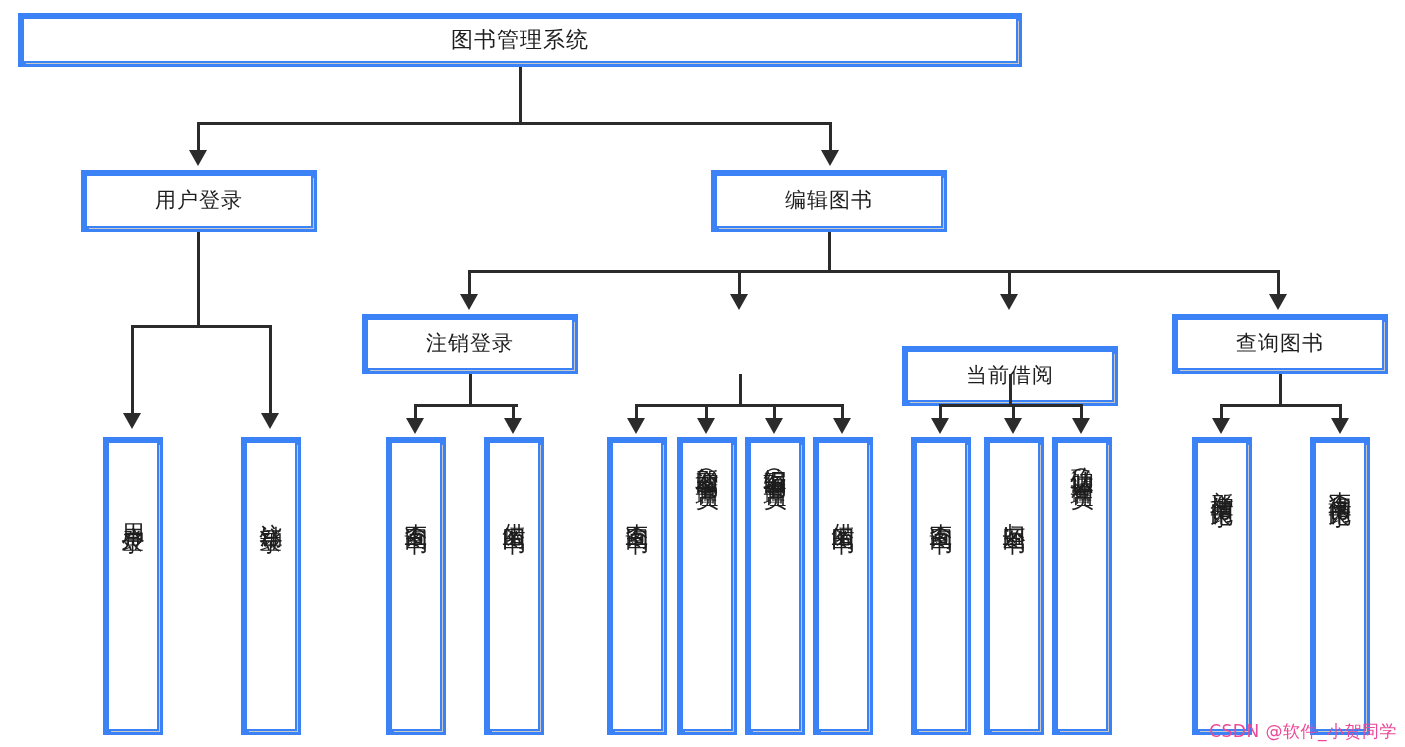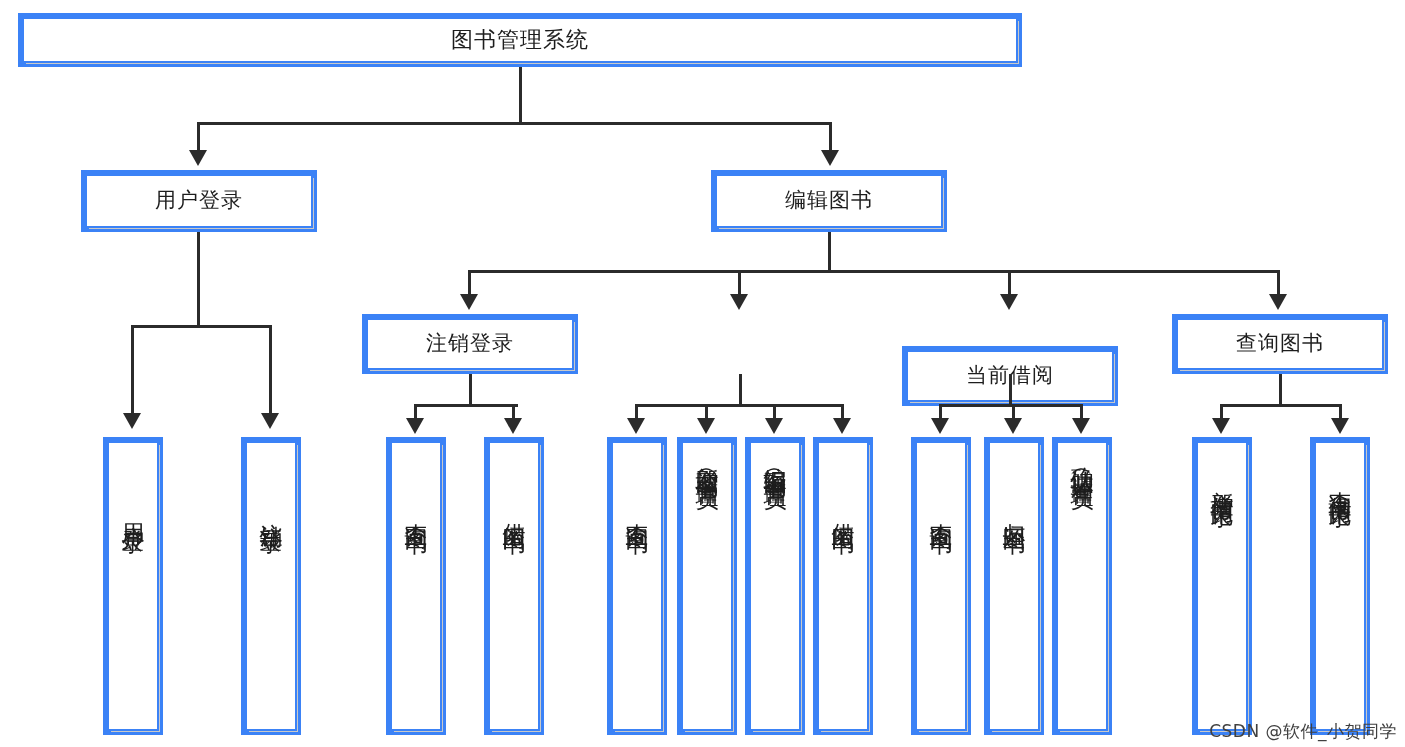--- a/index.html
+++ b/index.html
@@ -75,21 +75,21 @@
     border-left:9px solid transparent;
     border-right:9px solid transparent;
     border-top:16px solid #2b2b2b;
   }
   
   #watermark{
     position:absolute;
     right:8px;
     bottom:4px;
     font-size:17px;
-    color:#404040;
+    color:#ec4899;
     letter-spacing:0.5px;
     white-space:nowrap;
     user-select:none;
   }
 </style>
 </head>
 <body>
 
 <div id="canvas">
 

